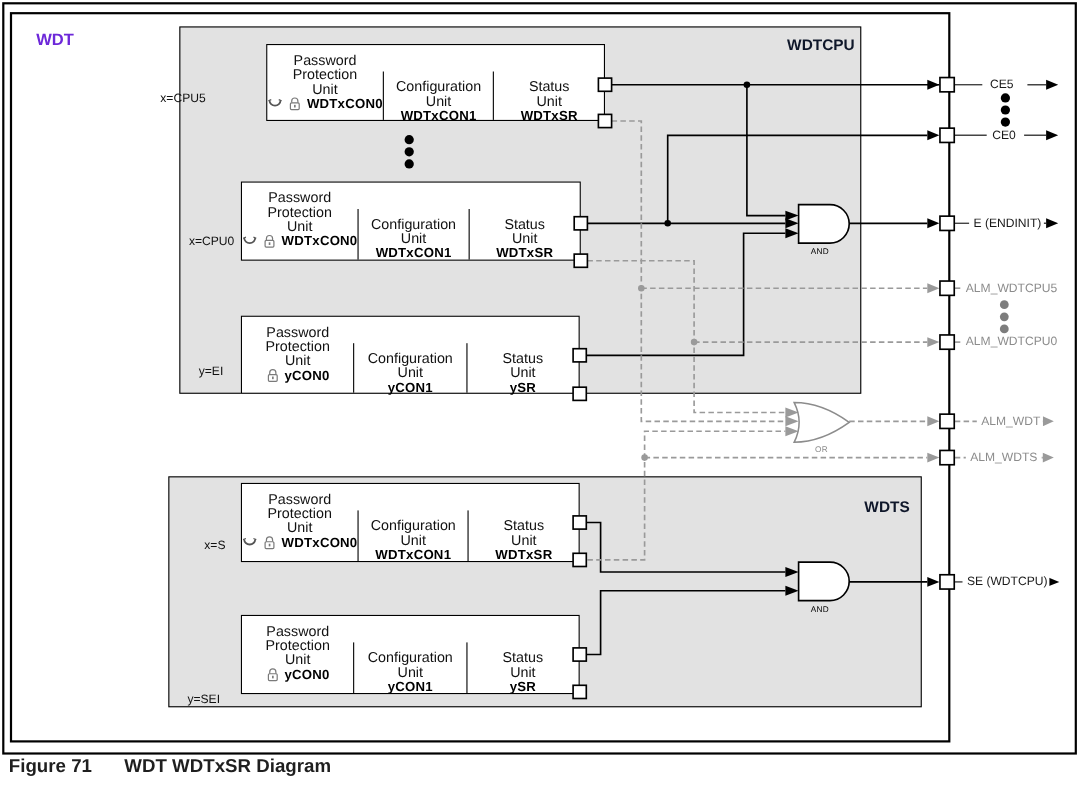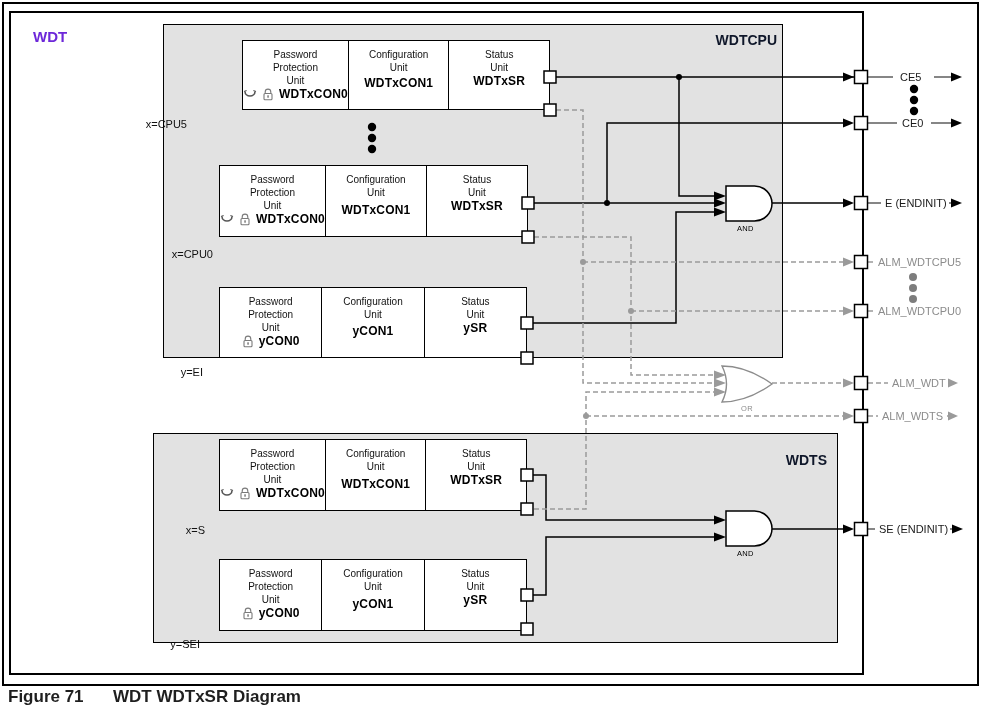--- a/index.html
+++ b/index.html
@@ -8,27 +8,27 @@
   .abs{position:absolute;}
   #frame{left:2px;top:2px;width:973px;height:680px;border:2px solid #000;}
   #wdt-box{left:9px;top:11px;width:851px;height:660px;border:2px solid #000;}
   .graybox{background:#e2e2e2;border:1.5px solid #000;}
   #wdtcpu-box{left:163px;top:24px;width:618px;height:332px;}
   #wdts-box{left:153px;top:433px;width:683px;height:208px;}
   .big-label{font-weight:bold;font-size:15px;color:#6d28d9;}
   .box-label{font-weight:bold;font-size:14px;color:#0f172a;}
   .unit-row{display:flex;background:#fff;border:1.6px solid #000;box-sizing:border-box;}
   .cell{flex:1;display:flex;flex-direction:column;align-items:center;box-sizing:border-box;}
-  .cell + .cell{border-left:1.6px solid #000;}
-  .unit-title{white-space:pre-line;text-align:center;font-size:10px;line-height:13px;
+  .cell + .cell{border-left:1.6px solid #000;margin-top:24px;}
+  .unit-title{white-space:pre-line;text-align:center;font-size:13px;line-height:13px;
               color:#111;padding-top:7px;}
   .reg-line{margin-top:auto;display:flex;align-items:center;gap:5px;padding-bottom:19px;}
   .cell.status .reg-line{padding-bottom:26px;}
   .reg-name{font-weight:bold;font-size:12px;color:#000;letter-spacing:.2px;}
-  .row-label{font-size:11px;color:#111;text-align:right;line-height:14px;margin-top:34px;}
+  .row-label{font-size:11px;color:#111;text-align:right;line-height:14px;}
   .sig-label{font-size:11px;line-height:14px;color:#1a1a1a;background:#fff;padding:0 2px;text-align:right;}
   .sig-label.gray{color:#8c8c8c;}
   .gate-label{font-size:7.5px;color:#000;letter-spacing:.3px;}
   .gate-label.gray{color:#8c8c8c;}
   #caption{left:8px;top:687px;font-size:17px;font-weight:bold;color:#1f1f1f;}
   #caption span{margin-right:0;}
   #caption .cap-title{position:absolute;left:105px;top:0;white-space:nowrap;}
   svg.overlay{position:absolute;left:0;top:0;pointer-events:none;}
   .icon{display:inline-flex;}
 </style>
@@ -190,21 +190,21 @@
     </div>
     <div class="cell status">
       <div class="unit-title">Status
 Unit</div>
       <div class="reg-line">
           <span class="reg-name">WDTxSR</span>
         </div>
     </div>
   </div>
 
-  <div class="abs row-label" style="right:789px;top:603px;">y=SEI</div>
+  <div class="abs row-label" style="right:789px;top:629px;">y=SEI</div>
   <div class="abs unit-row" style="left:219px;top:559px;width:308px;height:72px;">
     <div class="cell">
       <div class="unit-title">Password
 Protection
 Unit</div>
       <div class="reg-line">
         <span class="icon">
             <svg width="12" height="13" viewBox="0 0 12 13">
               <path d="M3.2,5.5 V3.9 a2.8,2.8 0 0 1 5.6,0 V5.5" fill="none" stroke="#7a7a7a" stroke-width="1.1"></path>
               <rect x="2" y="5.5" width="8" height="6.2" rx="1" fill="#fff" stroke="#7a7a7a" stroke-width="1.1"></rect>
@@ -356,20 +356,20 @@
   <div class="abs gate-label gray" style="left:741px;top:404px;">OR</div>
   <div class="abs gate-label" style="left:737px;top:549px;">AND</div>
 
   <div class="abs sig-label" style="left:898px;top:70px;">CE5</div>
   <div class="abs sig-label" style="left:900px;top:116px;">CE0</div>
   <div class="abs sig-label" style="left:883px;top:196px;">E (ENDINIT)</div>
   <div class="abs sig-label gray" style="left:876px;top:255px;">ALM_WDTCPU5</div>
   <div class="abs sig-label gray" style="left:876px;top:304px;">ALM_WDTCPU0</div>
   <div class="abs sig-label gray" style="left:890px;top:376px;">ALM_WDT</div>
   <div class="abs sig-label gray" style="left:880px;top:409px;">ALM_WDTS</div>
-  <div class="abs sig-label" style="left:877px;top:522px;">SE (ENDINIT)</div>
+  <div class="abs sig-label" style="left:877px;top:522px;">SE (WDTCPU)</div>
 
   <div id="caption" class="abs">
     <span>Figure 71</span>
     <span class="cap-title">WDT WDTxSR Diagram</span>
   </div>
 
 </div>
 
 </body></html>

